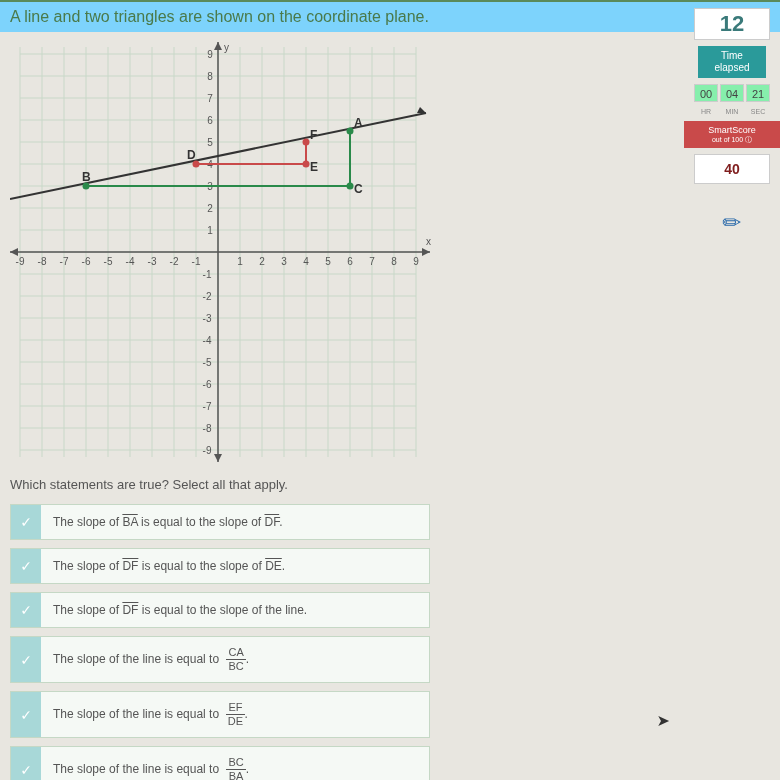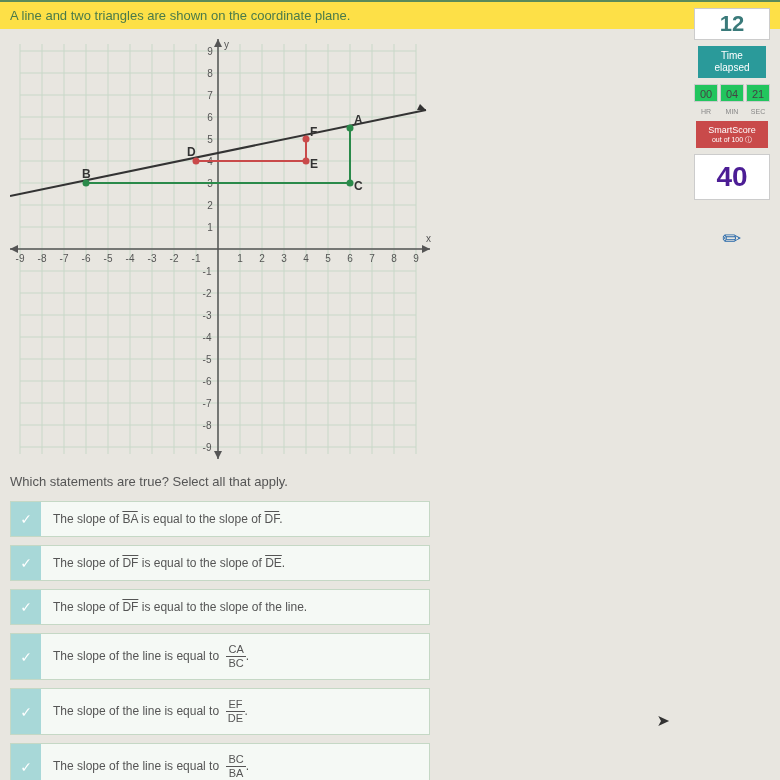--- a/index.html
+++ b/index.html
@@ -5,24 +5,24 @@
     * { margin: 0; padding: 0; box-sizing: border-box; }
     body {
       font-family: Arial, sans-serif;
       background: #e8e6e0;
       width: 780px;
       height: 780px;
       position: relative;
       overflow: hidden;
     }
     .header {
-      background: #fde047;
+      background: #7dd3fc;
       padding: 6px 10px;
       color: #4a7a4a;
-      font-size: 13px;
+      font-size: 16px;
       border-top: 2px solid #5a8a5a;
     }
     .main-content {
       padding: 5px 10px;
       position: relative;
     }
     .graph-container {
       width: 430px;
       height: 430px;
       position: relative;
@@ -105,49 +105,49 @@
       padding: 4px 0;
       line-height: 1.2;
     }
     .timer {
       display: flex;
       gap: 2px;
       width: 76px;
     }
     .timer-box {
       flex: 1;
-      background: #22c55e;
+      background: #86efac;
       text-align: center;
       font-size: 11px;
       padding: 3px 0 1px;
       color: #444;
       border: 1px solid #ccc;
     }
     .timer-labels {
       display: flex;
       gap: 2px;
       width: 76px;
       font-size: 7px;
       color: #888;
     }
     .timer-labels span { flex: 1; text-align: center; }
     .smartscore-label {
       background: #c94a4a;
       color: #fff;
       font-size: 9px;
       text-align: center;
-      width: 72px;
+      width: 96px;
       padding: 4px 0;
       line-height: 1.2;
     }
     .smartscore-label .sub { font-size: 7px; }
     .score-value {
       background: #fff;
-      color: #4c1d95;
-      font-size: 28px;
+      color: #7f1d1d;
+      font-size: 14px;
       font-weight: bold;
       width: 76px;
       text-align: center;
       padding: 6px 0;
       border: 1px solid #ccc;
     }
     .pencil-icon {
       margin-top: 20px;
       color: #2a6aaa;
       font-size: 22px;

